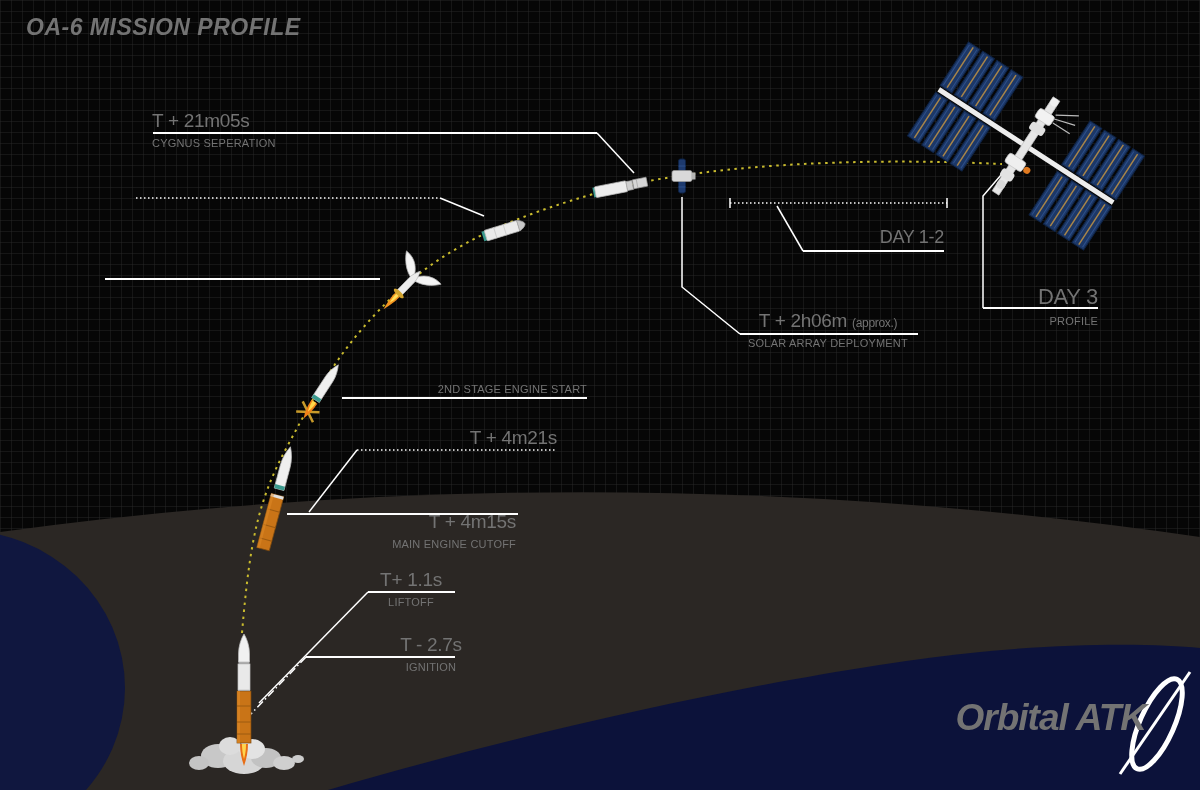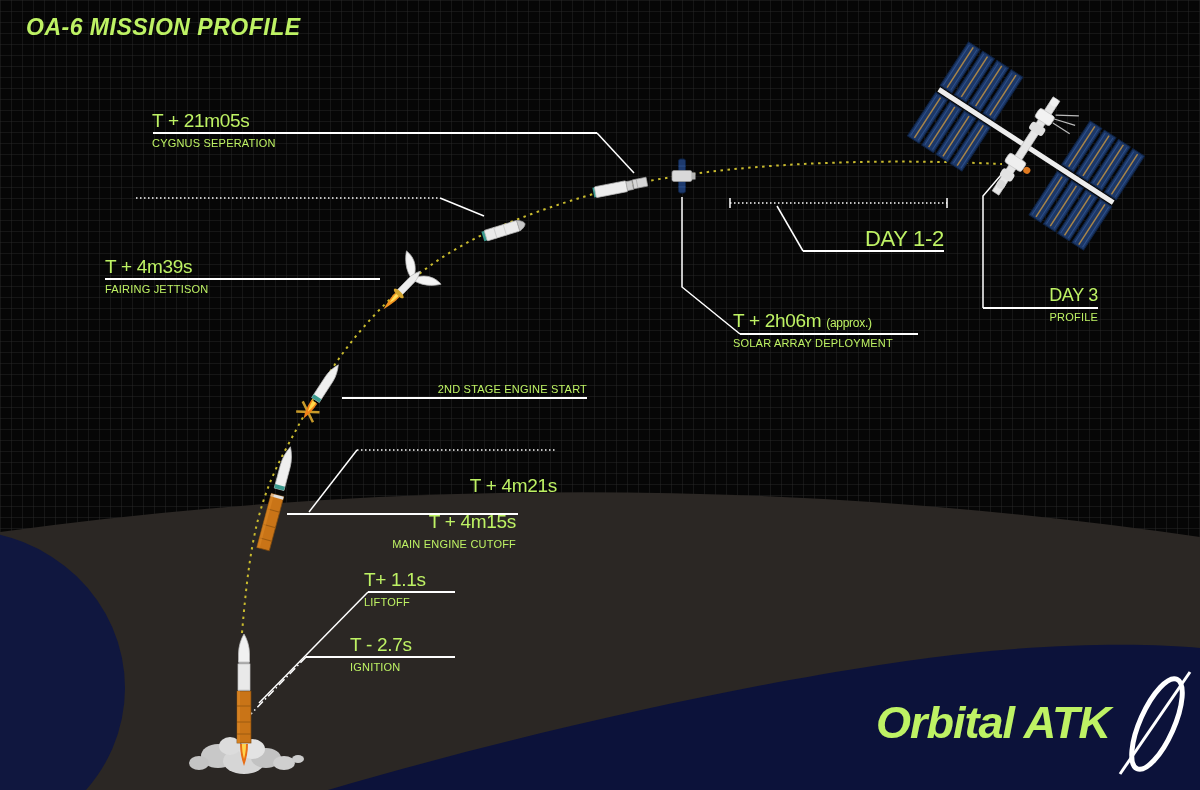--- a/index.html
+++ b/index.html
@@ -1,42 +1,42 @@
 <!DOCTYPE html>
 <html><head>
 <meta charset="utf-8">
 <style>
   html,body{margin:0;padding:0;background:#000;}
   .stage{position:relative;width:1200px;height:790px;overflow:hidden;background:#060606;
-         font-family:"Liberation Sans", sans-serif;color:#bef264;}
+         font-family:"Liberation Sans", sans-serif;color:#737373;}
   .scene{position:absolute;left:0;top:0;}
   .page-title{position:absolute;left:26px;top:14px;font-size:23px;font-weight:bold;
               font-style:italic;letter-spacing:.5px;white-space:nowrap;}
   .ms{position:absolute;line-height:1;}
   .ms .t{font-size:19px;font-weight:normal;letter-spacing:-.3px;white-space:nowrap;}
   .ms .l{font-size:11px;font-weight:normal;letter-spacing:.2px;margin-top:7px;line-height:12.5px;}
   .ms .approx{font-size:12px;font-weight:normal;}
   .ms.align-r{text-align:right;}
-  .ms.align-c{}
+  .ms.align-c{text-align:center;}
   .ms.align-c .t{white-space:nowrap;}
   .ms-cygsep{left:152px;top:111px;}
   .ms-seco{left:135px;top:176px;}
   .ms-fairing{left:105px;top:257px;}
   .ms-s2start{left:387px;top:376px;width:200px;}
-  .ms-sep{left:397px;top:428px;width:160px;margin-top:48px;}
+  .ms-sep{left:397px;top:428px;width:160px;}
   .ms-meco{left:316px;top:492px;width:200px;margin-top:20px;}
   .ms-liftoff{left:364px;top:570px;width:94px;}
-  .ms-ignition{left:350px;top:635px;width:94px;}
+  .ms-ignition{left:384px;top:635px;width:94px;}
   .ms-solar{left:733px;top:311px;width:190px;}
   .ms-day12{left:779px;top:228px;width:165px;}
-  .ms-day12 .t{font-size:22px;}
+  .ms-day12 .t{font-size:18px;}
   .ms-day3{left:958px;top:286px;width:140px;}
-  .ms-day3 .t{font-size:18px;}
-  .brand-text{position:absolute;left:876px;top:697px;width:270px;font-size:45px;
-              font-weight:bold;font-style:italic;letter-spacing:-1px;white-space:nowrap;}
+  .ms-day3 .t{font-size:22px;}
+  .brand-text{position:absolute;left:876px;top:697px;width:270px;font-size:37px;
+              font-weight:bold;font-style:italic;letter-spacing:-1px;white-space:nowrap;text-align:right;}
 </style>
 </head>
 <body>
 
 <div class="stage">
 
   <svg class="scene" width="1200" height="790" viewBox="0 0 1200 790">
     <defs>
       <pattern id="grid" width="11" height="11" patternUnits="userSpaceOnUse">
         <path d="M11 0 H0 V11" fill="none" stroke="#262626" stroke-width="1"></path>
@@ -194,24 +194,20 @@
   </svg>
 
   <div class="page-title">OA-6 MISSION PROFILE</div>
 
   <div class="ms ms-cygsep">
     <div class="t">T + 21m05s</div>
     <div class="l">CYGNUS SEPERATION</div>
   </div>
 
 
-  <div class="ms ms-fairing">
-    <div class="t">T + 4m39s</div>
-    <div class="l">FAIRING JETTISON</div>
-  </div>
 
   <div class="ms ms-s2start align-r">
     <div class="l">2ND STAGE ENGINE START</div>
   </div>
 
   <div class="ms ms-sep align-r">
     <div class="t">T + 4m21s</div>
   </div>
 
   <div class="ms ms-meco align-r">

